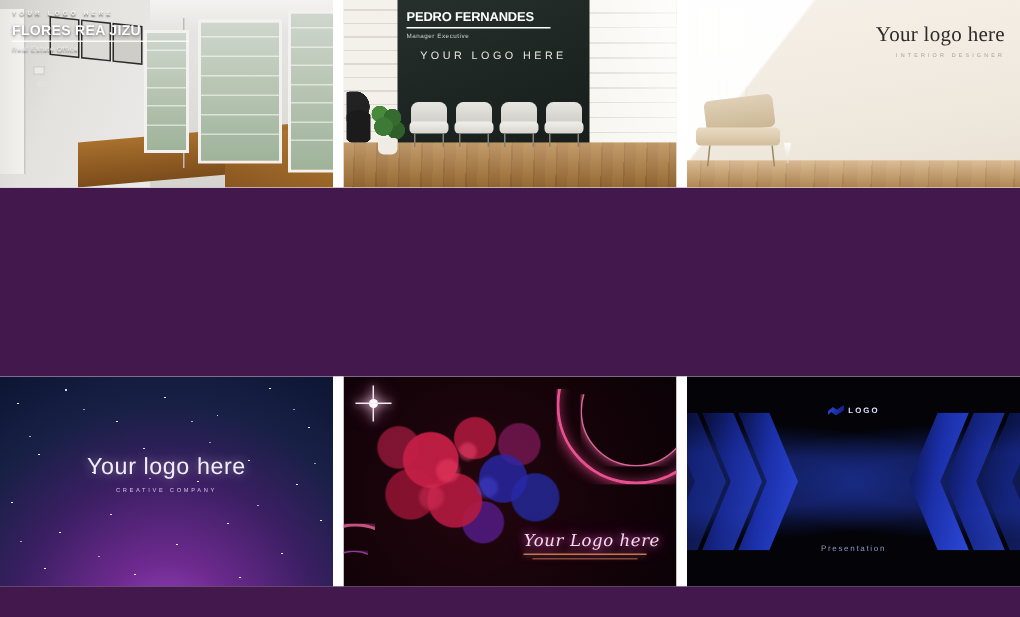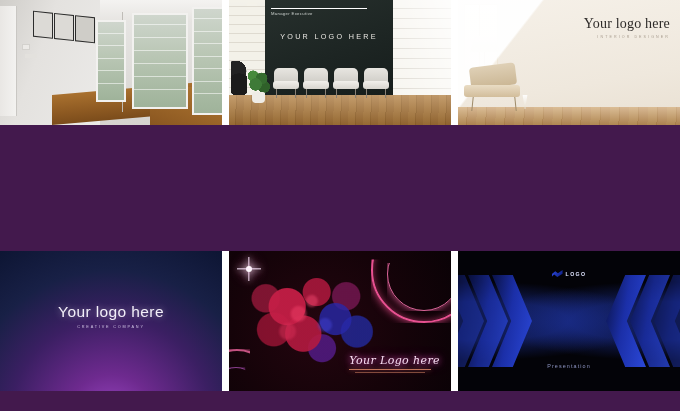--- a/index.html
+++ b/index.html
@@ -310,20 +310,26 @@
           <span class="bl" style="top:81%"></span>
         </div>
         <div class="r1-frames">
             <i></i>
             <i></i>
             <i></i>
           </div>
         <div class="r1-switch"></div>
         <div class="r1-outlet"></div>
       </div>
+      <div class="r1-txt">
+        <div class="r1-kicker">YOUR LOGO HERE</div>
+        <div class="r1-title">FLORES REA JIZU</div>
+        <div class="r1-rule"></div>
+        <div class="r1-sub">Real Estate Office</div>
+      </div>
     </div>
 
     <div class="gut"></div>
 
     <div class="top-cell tc2">
       <div class="room2">
         <div class="r2-ceil"></div>
         <div class="r2-lightL"></div>
         <div class="r2-lightR"></div>
         <div class="r2-winL"></div>
@@ -356,20 +362,21 @@
               <span class="lg b"></span>
             </div>
         </div>
         <div class="r2-dark"></div>
         <div class="r2-plant">
             <span class="lf"></span>
             <span class="pot"></span>
           </div>
       </div>
       <div class="r2-txt">
+        <div class="r2-title">PEDRO FERNANDES</div>
         <div class="r2-rule"></div>
         <div class="r2-sub">Manager Executive</div>
       </div>
       <div class="r2-logo">YOUR LOGO HERE</div>
     </div>
 
     <div class="gut"></div>
 
     <div class="top-cell tc3">
       <div class="room3">

